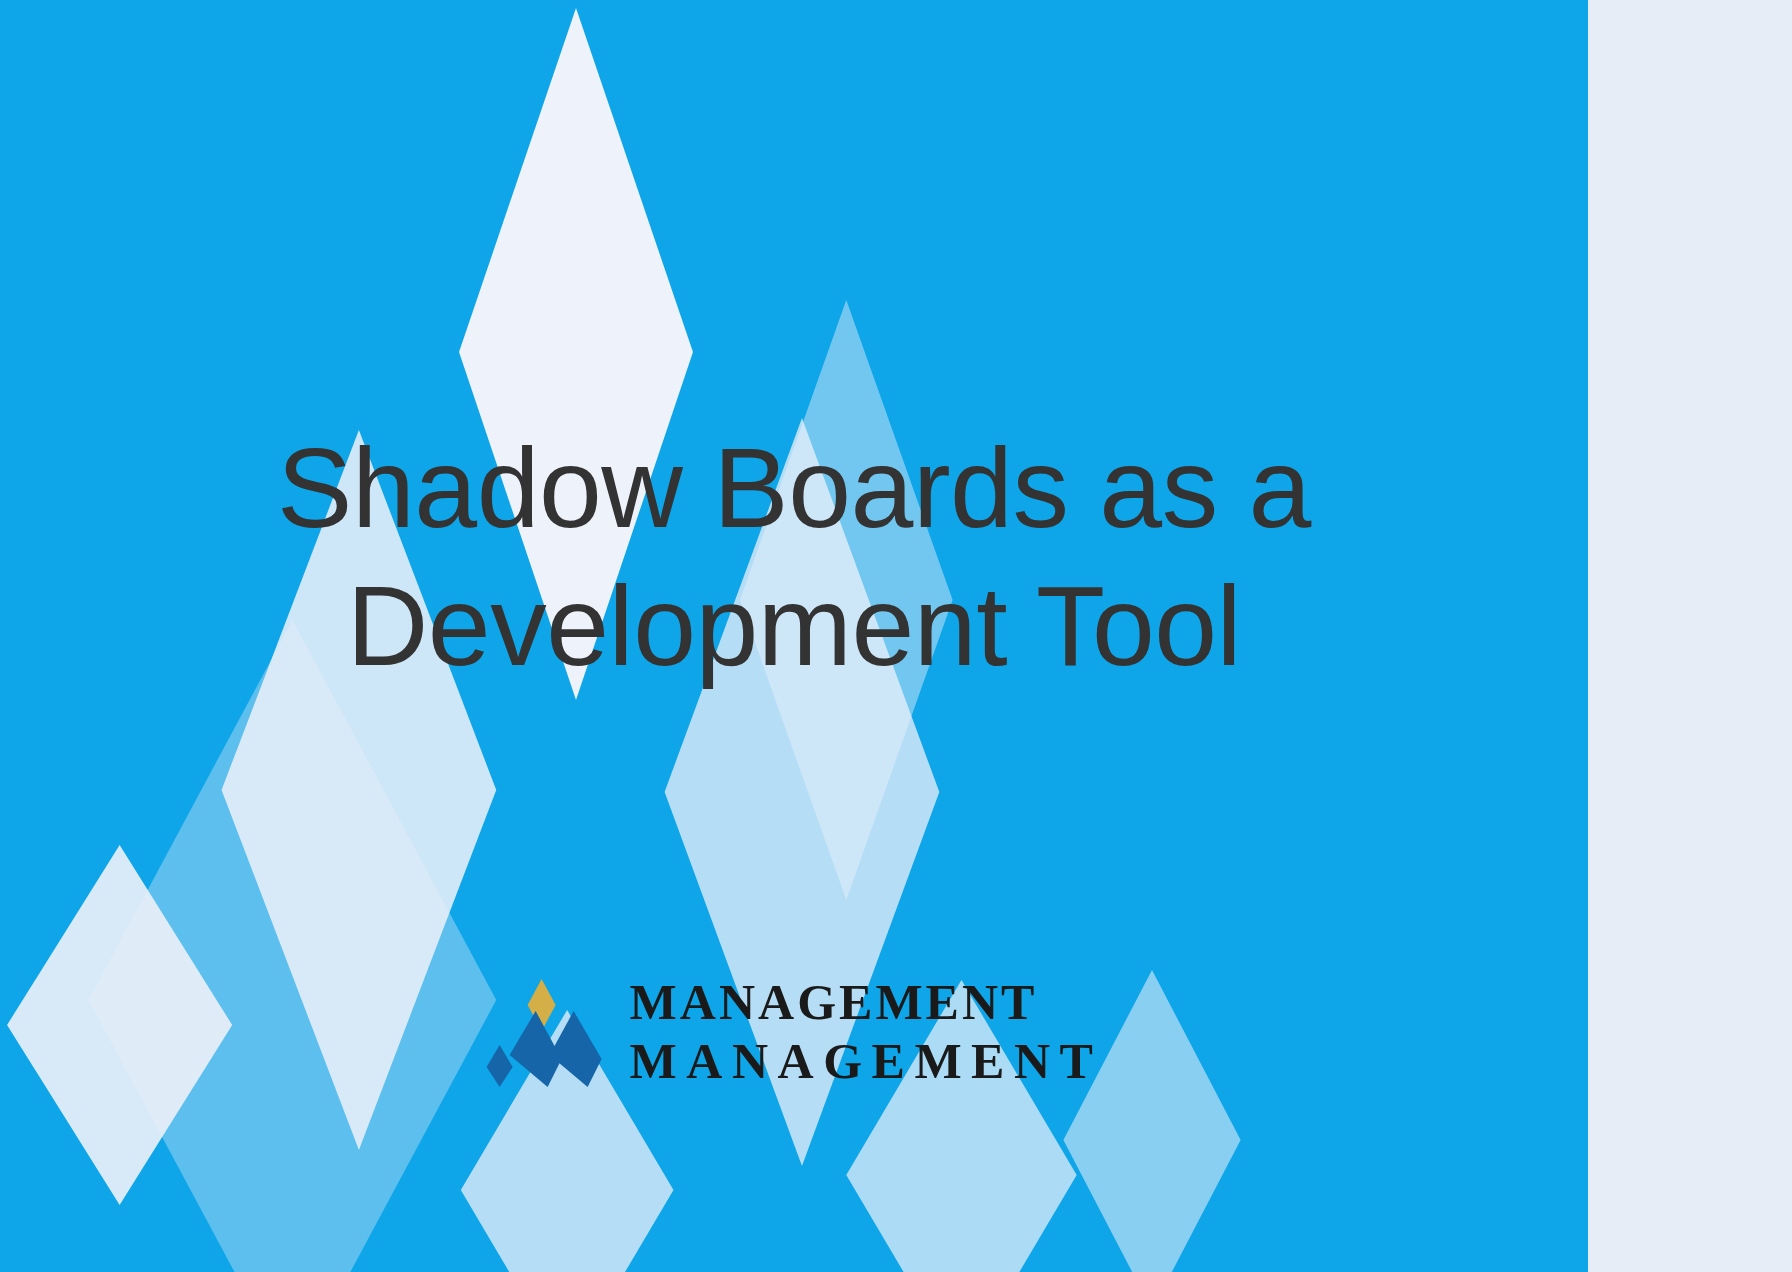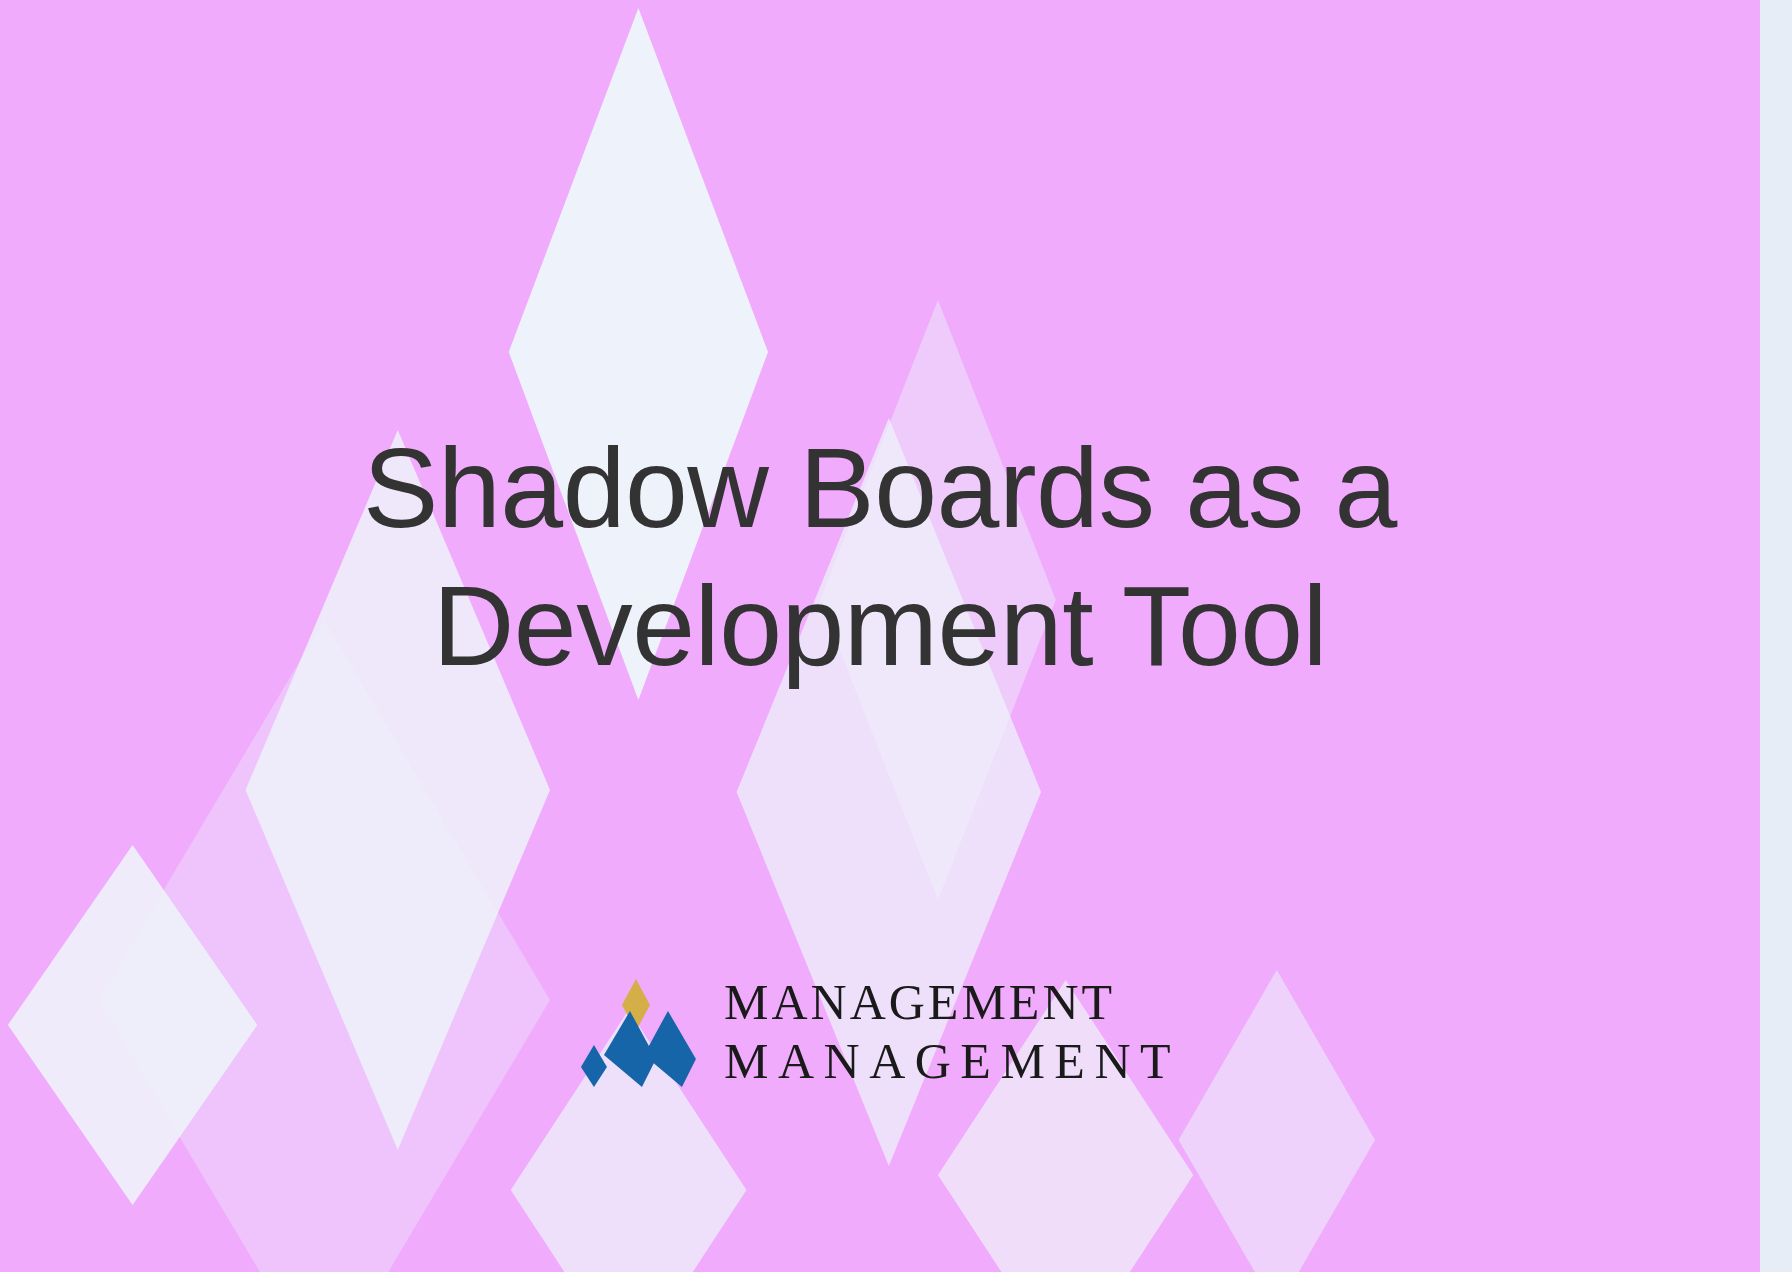--- a/index.html
+++ b/index.html
@@ -9,23 +9,23 @@
   body {
     width: 1792px;
     height: 1272px;
     overflow: hidden;
     font-family: "Liberation Sans", sans-serif;
     background: #e7edf7;
   }
 
   .slide {
     position: relative;
-    width: 1760px;
+    width: 1588px;
     height: 1272px;
-    background: #f0abfc;
+    background: #0ea5e9;
     overflow: hidden;
   }
 
   
   .bg-pattern {
     position: absolute;
     inset: 0;
     width: 100%;
     height: 100%;
     pointer-events: none;
@@ -80,21 +80,21 @@
     display: flex;
     flex-direction: column;
     align-items: flex-start;
     justify-content: center;
     line-height: 1;
   }
 
   .wordmark-line {
     font-family: "Liberation Serif", serif;
     color: #1a1a1a;
-    font-weight: 400;
+    font-weight: 700;
     white-space: nowrap;
   }
 
   .wordmark-line-1 {
     font-size: 50px;
     letter-spacing: 3.0px;
     margin-bottom: 9px;
   }
 
   .wordmark-line-2 {

